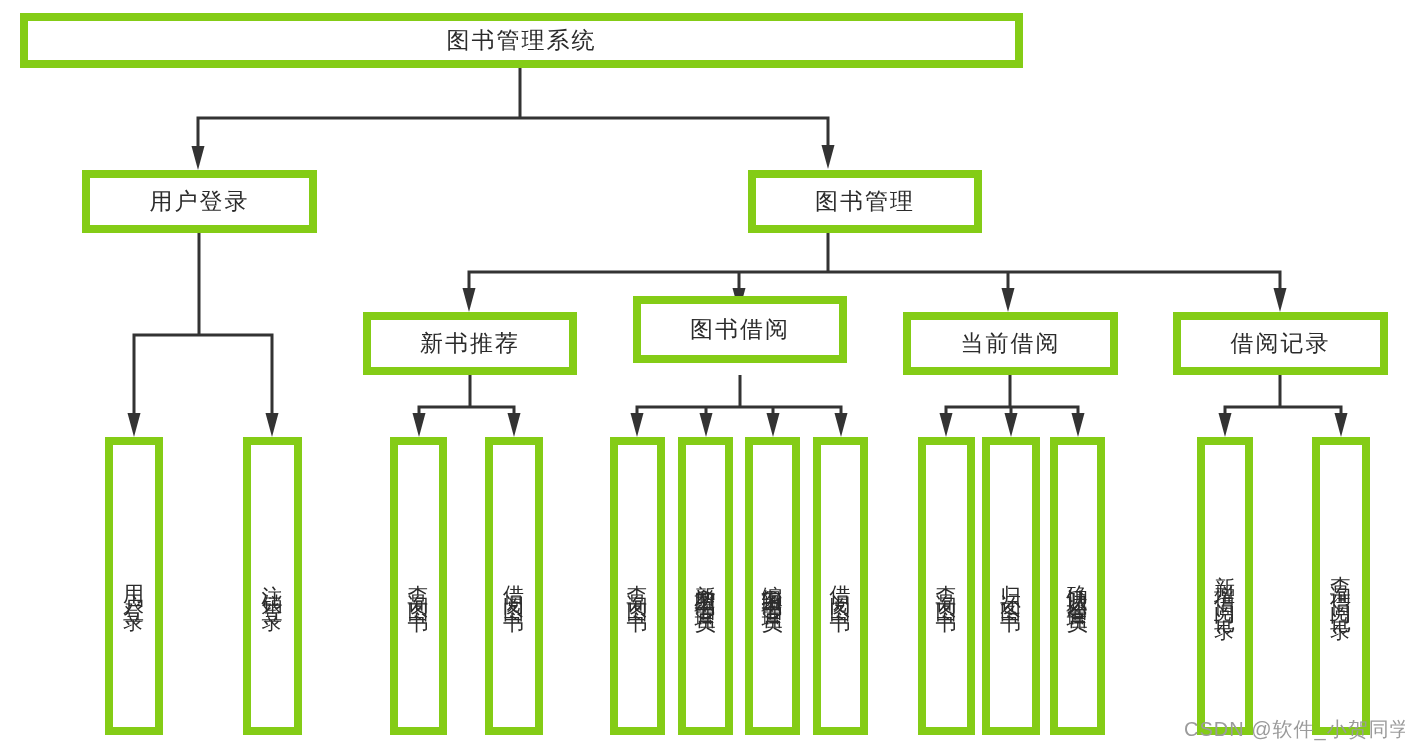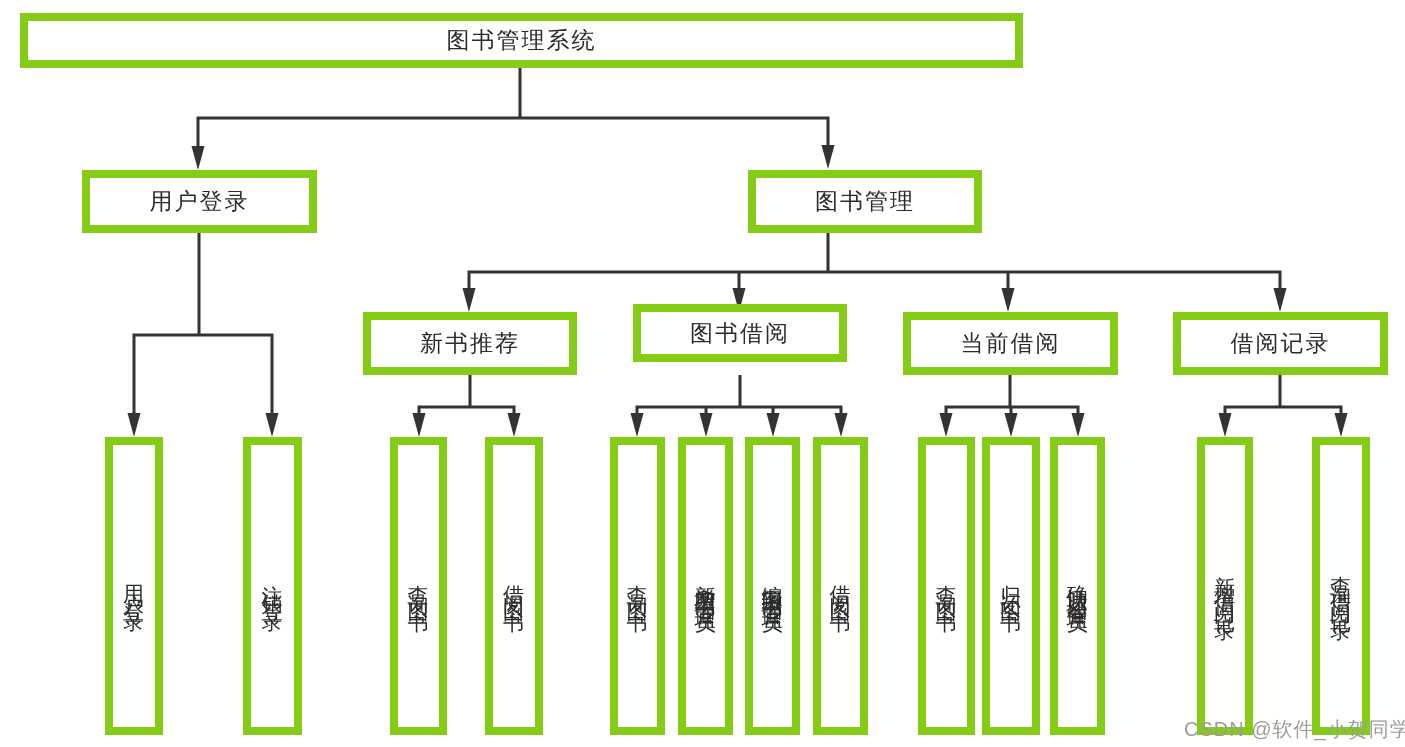--- a/index.html
+++ b/index.html
@@ -17,21 +17,21 @@
   .vbox span{
     writing-mode:vertical-rl;text-orientation:mixed;
     letter-spacing:9px;display:block;
   }
   .vbox span.tight{letter-spacing:4px;}
   
   .n-root{left:20px;top:13px;width:1003px;height:55px;}
   .n-user{left:82px;top:170px;width:235px;height:63px;}
   .n-mgmt{left:712px;top:170px;width:234px;height:63px;margin-left:36px;}
   .n-l3a{left:363px;top:312px;width:214px;height:63px;}
-  .n-l3b{left:633px;top:304px;width:214px;height:58px;}
+  .n-l3b{left:633px;top:296px;width:214px;height:67px;}
   .n-l3c{left:903px;top:312px;width:215px;height:63px;}
   .n-l3d{left:1173px;top:312px;width:215px;height:63px;}
   
   .l4{top:437px;height:298px;}
   .n-u1{left:105px;width:58px;}
   .n-u2{left:243px;width:59px;}
   .n-a1{left:390px;width:57px;}
   .n-a2{left:485px;width:58px;}
   .n-b1{left:610px;width:55px;}
   .n-b2{left:678px;width:55px;}

